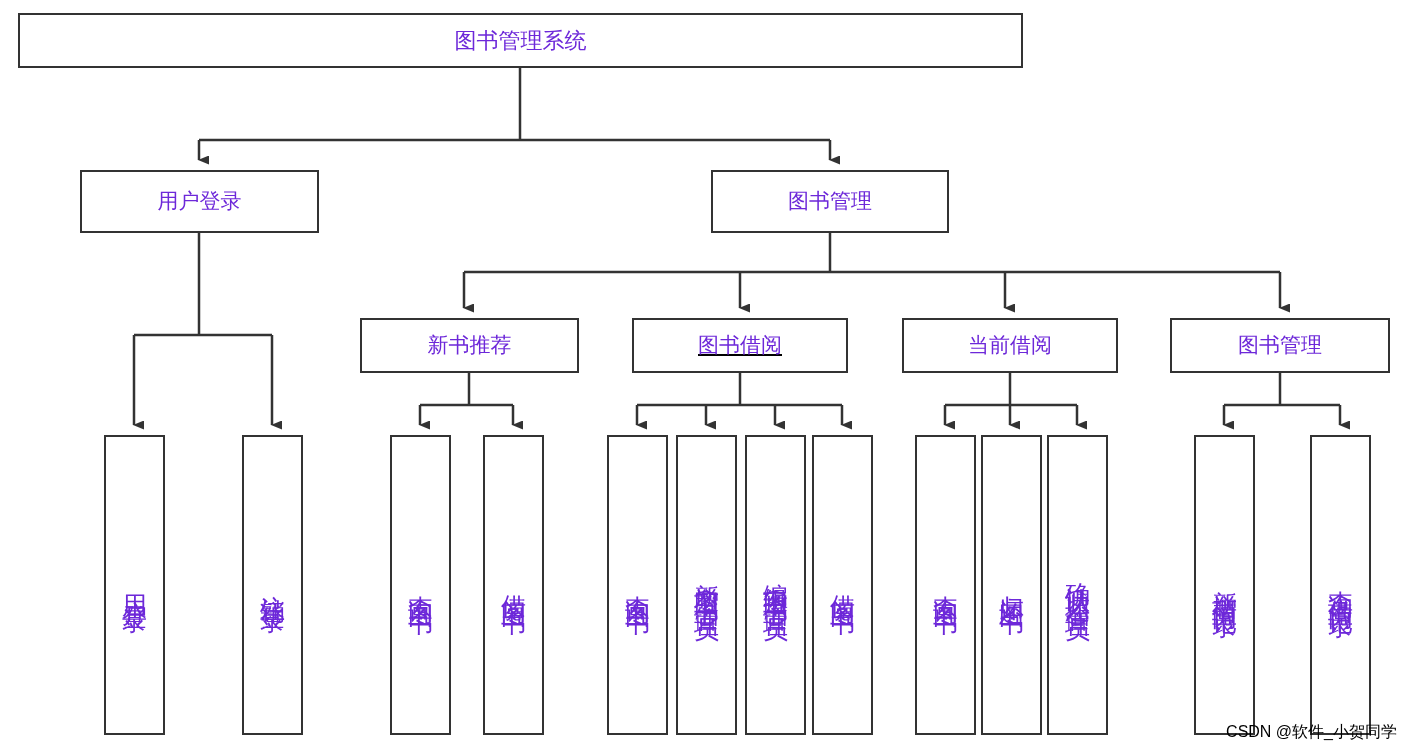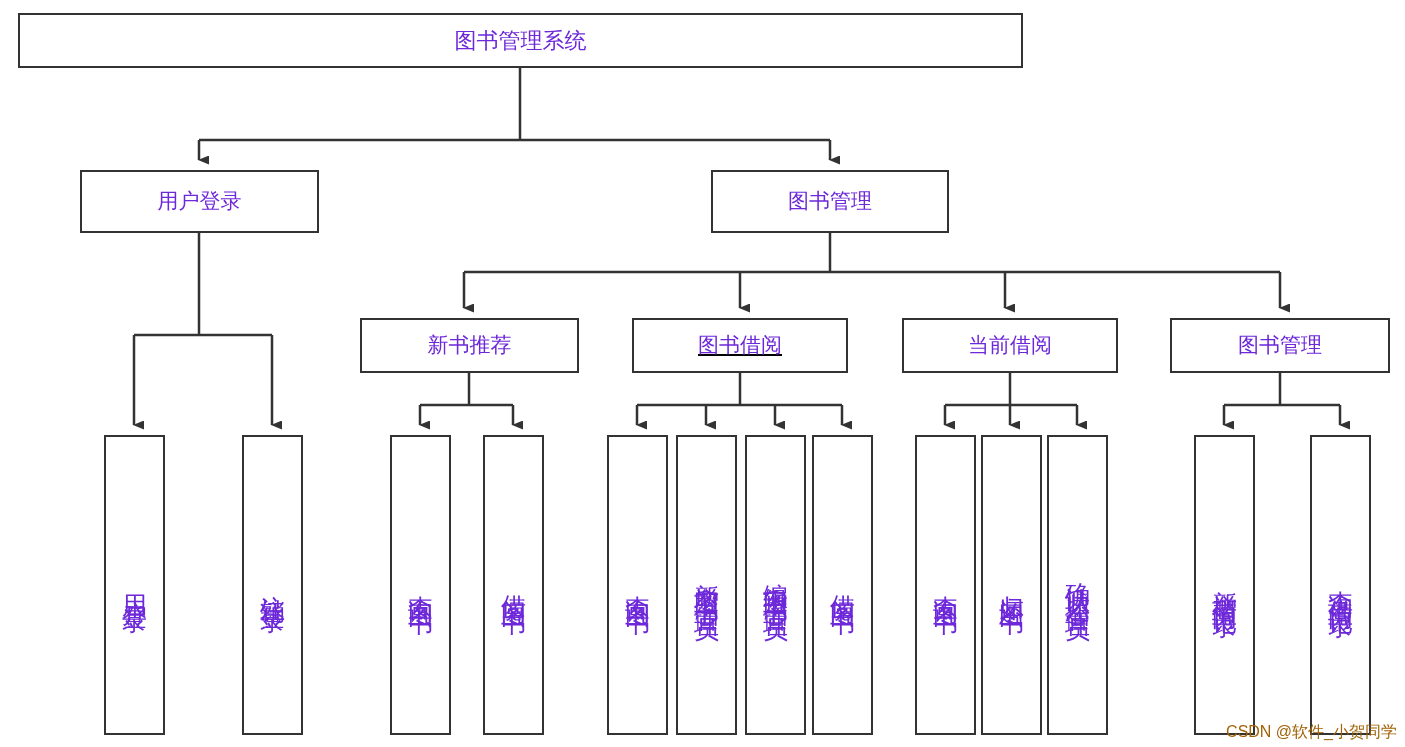--- a/index.html
+++ b/index.html
@@ -64,21 +64,21 @@
     letter-spacing: 5px;
     line-height: 1;
     -webkit-writing-mode: vertical-rl;
   }
   
   #watermark {
     position: absolute;
     right: 8px;
     bottom: 4px;
     font-size: 16px;
-    color: #a16207;
+    color: #000000;
     font-family: "Liberation Sans", "DejaVu Sans", sans-serif;
     white-space: nowrap;
     user-select: none;
   }
 </style>
 </head>
 <body>
 
 <div id="diagram-root">
 

